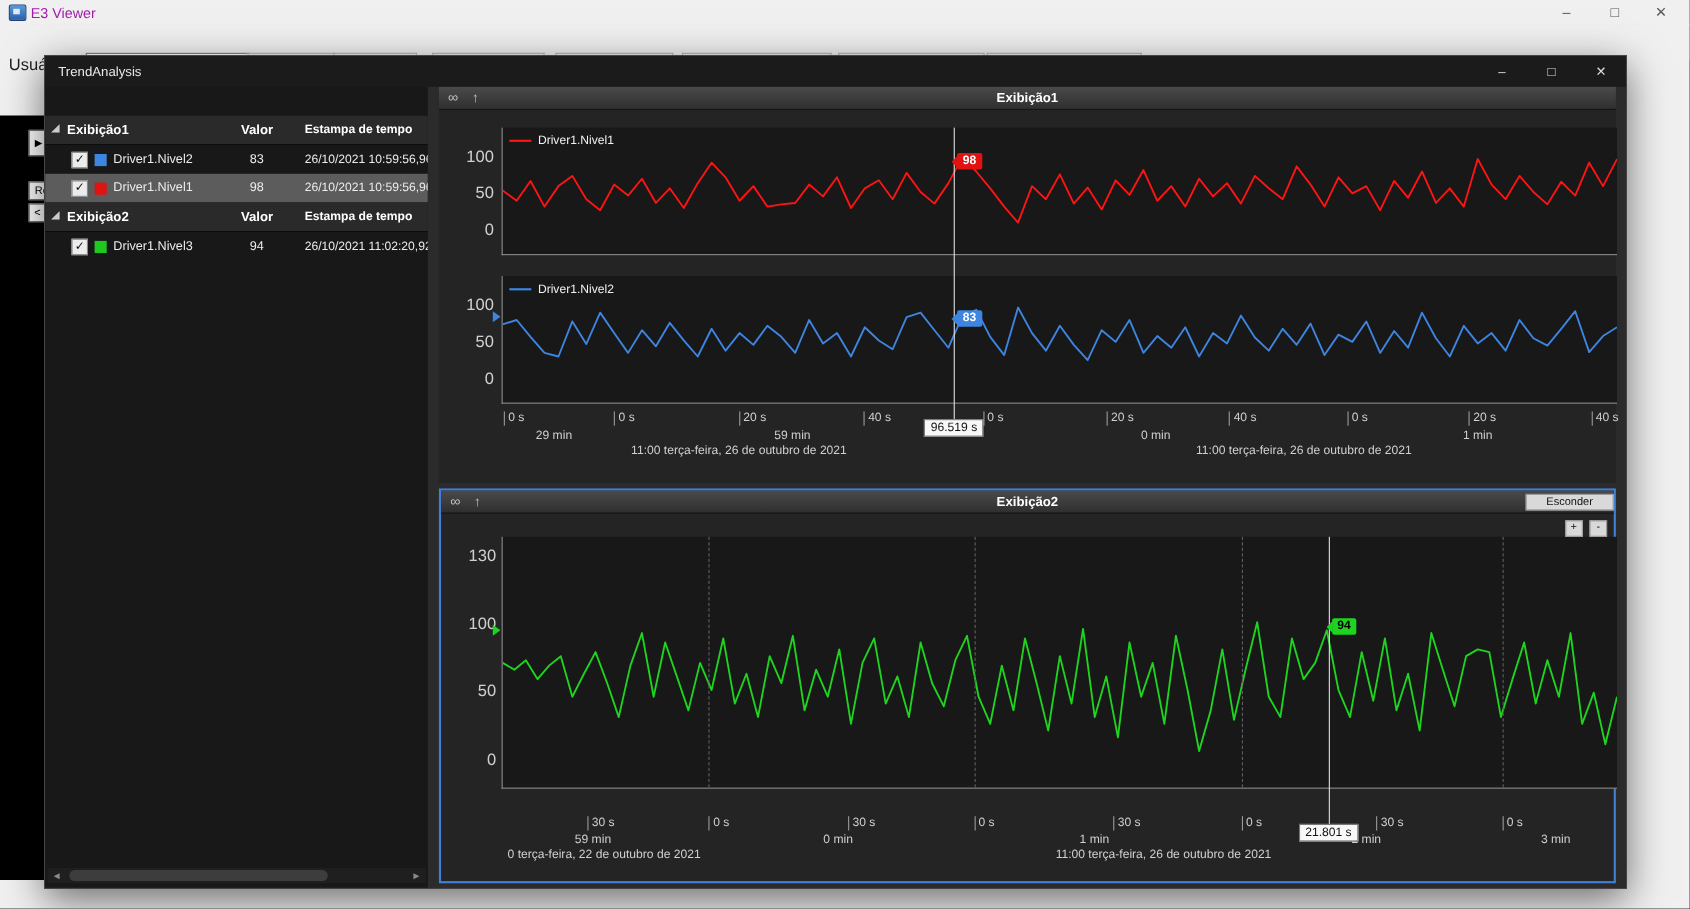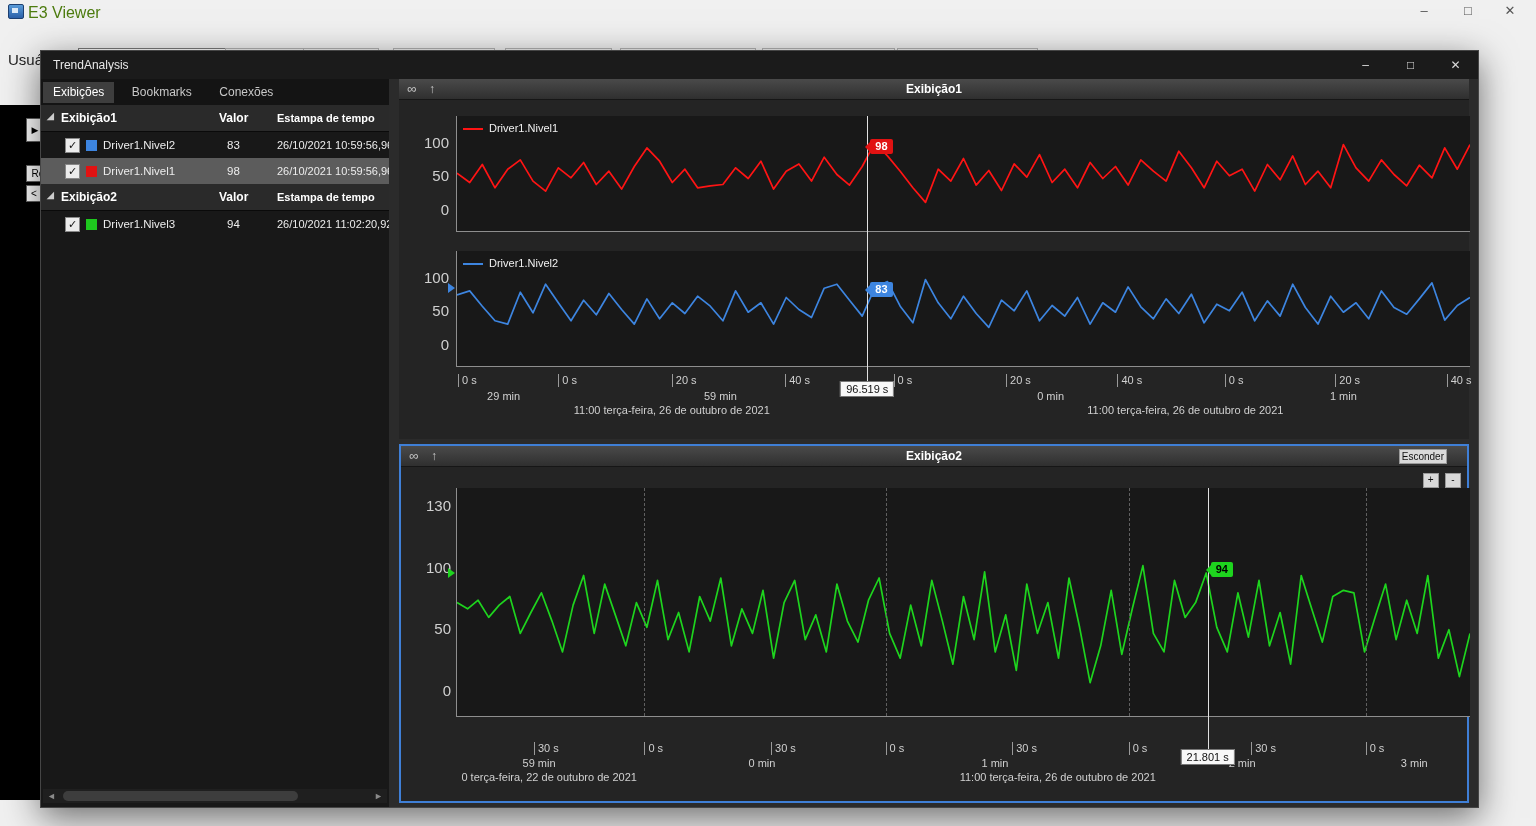--- a/index.html
+++ b/index.html
@@ -3,21 +3,21 @@
 <meta charset="utf-8">
 <style>
   html,body{margin:0;padding:0;background:#777;}
   .screen{position:relative;width:1536px;height:826px;background:#f0f0f0;
     font-family:"Liberation Sans",sans-serif;overflow:hidden;}
 
   
   .titlebar{position:absolute;left:0;top:0;right:0;height:22px;background:#f0f0f0;border-bottom:1px solid #e2e2e2;}
   .app-icon{position:absolute;left:8px;top:4px;width:14px;height:13px;background:linear-gradient(#5a9bd8,#2a5fa8);border:1px solid #1d3f70;border-radius:2px;}
   .app-icon:after{content:"";position:absolute;left:3px;top:3px;width:6px;height:5px;background:#dce9f7;}
-  .app-title{position:absolute;left:28px;top:4px;font-size:16px;color:#4d7c0f;}
+  .app-title{position:absolute;left:28px;top:4px;font-size:13px;color:#a21caf;}
   .win-ctrl{position:absolute;top:0;width:32px;height:22px;text-align:center;line-height:22px;color:#555;font-size:13px;cursor:default;}
   .wc-min{right:96px}.wc-max{right:52px}.wc-close{right:10px}
 
   
   .toolbar{position:absolute;left:0;top:22px;right:0;height:33px;background:#f0f0f0;}
   .usr-label{position:absolute;left:8px;top:29px;font-size:15px;color:#222;}
   .usr-input{position:absolute;left:78px;top:26px;width:141px;height:19px;border:1px solid #7a7a7a;background:#fff;font-size:13px;padding:0 3px;}
   .tb-btn{position:absolute;top:26px;height:21px;line-height:21px;text-align:center;font-size:13px;color:#1a1a1a;
     background:#f0f0f0;border:1px solid #b4b4b4;border-bottom-color:#8a8a8a;cursor:default;}
   .btn-login{left:225px;width:77px}.btn-adm{left:303px;width:74px}
@@ -72,21 +72,21 @@
 
   
   .charts{position:absolute;left:348px;top:28px;right:0;bottom:0;background:#2b2b2b;}
   .panel{position:absolute;background:#242424;}
   #panel1{left:10px;top:0;width:1070px;height:360px;}
   #panel2{left:10px;top:365px;width:1070px;height:359px;border:2px solid #3f7fd6;box-sizing:border-box;background:#242424;}
   .panel-header{position:absolute;left:0;top:0;right:0;height:20px;background:linear-gradient(#4a4a4a,#2f2f2f);border-bottom:1px solid #161616;z-index:2;}
   .ph-title{position:absolute;left:0;right:0;top:3px;text-align:center;font-size:12px;font-weight:bold;color:#fff;}
   .ph-icon{position:absolute;top:1px;width:18px;height:18px;line-height:18px;text-align:center;color:#c8c8c8;font-size:13px;z-index:3;cursor:default;}
   .ph-i1{left:4px}.ph-i2{left:24px;font-size:12px;}
-  .esconder{position:absolute;right:20px;top:3px;height:13px;line-height:13px;font-size:10px;background:#d9d9d9;color:#111;padding:0 2px;border:1px solid #9a9a9a;z-index:4;cursor:default;}
+  .esconder{position:absolute;right:0;top:3px;height:13px;line-height:13px;font-size:10px;background:#d9d9d9;color:#111;padding:0 18px;border:1px solid #9a9a9a;z-index:4;cursor:default;}
   .zoom{position:absolute;top:23px;right:6px;z-index:4;}
   .zbtn{display:inline-block;width:14px;height:13px;line-height:12px;text-align:center;font-size:10px;background:#d9d9d9;border:1px solid #9a9a9a;margin-left:2px;color:#111;cursor:default;}
   .plot{position:absolute;background:#181818;border-left:1px solid #8e8e8e;border-bottom:1px solid #8e8e8e;}
   .plot svg{display:block;width:100%;height:100%;}
   .legend{position:absolute;font-size:11px;color:#f0f0f0;z-index:2;}
   .legend-line{display:inline-block;width:20px;height:2px;vertical-align:middle;margin-right:6px;background:#999;}
   .ytick{position:absolute;left:4px;width:46px;text-align:right;font-size:15px;color:#d0d0d0;}
   .xsec{position:absolute;font-size:11px;color:#d0d0d0;border-left:1px solid #9a9a9a;padding-left:3px;height:13px;line-height:13px;white-space:nowrap;}
   .xmin{position:absolute;font-size:11px;color:#d0d0d0;white-space:nowrap;}
   .xdate{position:absolute;font-size:11px;color:#d0d0d0;white-space:nowrap;}
@@ -133,25 +133,20 @@
 
   <div class="trend-window">
     <div class="tw-titlebar">
       <span class="tw-title">TrendAnalysis</span>
       <div class="tw-ctrl tc-min">–</div>
       <div class="tw-ctrl tc-max">□</div>
       <div class="tw-ctrl tc-close">✕</div>
     </div>
 
     <div class="tw-left">
-      <div class="menubar">
-        <span class="tab active">Exibições</span>
-        <span class="tab">Bookmarks</span>
-        <span class="tab">Conexões</span>
-      </div>
       <div class="tree" id="tree-body">
           <div class="tree-group-header">
             <span class="tri">◢</span>
             <span class="g-name">Exibição1</span>
             <span class="g-valor">Valor</span>
             <span class="g-est">Estampa de tempo</span>
           </div>
           <div class="tree-row">
             <span class="r-check">✓</span>
             <span class="r-swatch" style="background:#3d85e0"></span>

